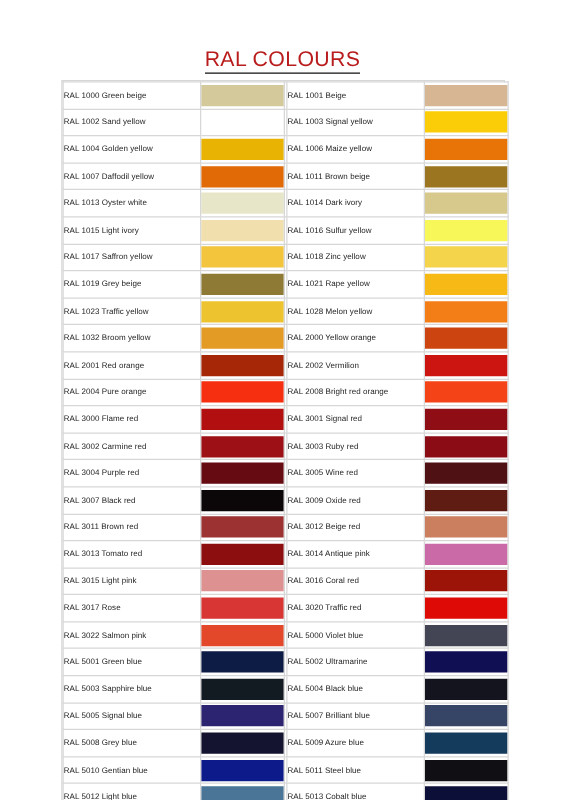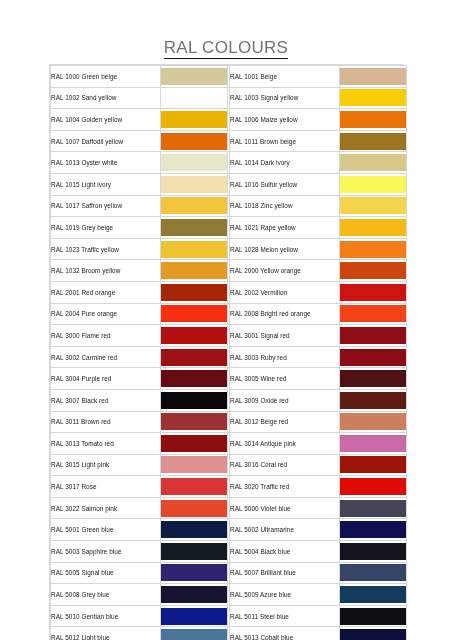--- a/index.html
+++ b/index.html
@@ -20,21 +20,21 @@
     background: #ffffff;
   }
   .doc-title {
     position: absolute;
     top: 38px;
     left: 0;
     width: 452px;
     text-align: center;
     font-size: 17px;
     font-weight: normal;
-    color: #737373;
+    color: #b91c1c;
     letter-spacing: 0.3px;
   }
   .doc-title span {
     border-bottom: 1px solid #111111;
     padding-bottom: 1px;
   }
   .table-wrap {
     position: absolute;
     top: 64px;
     left: 49px;

